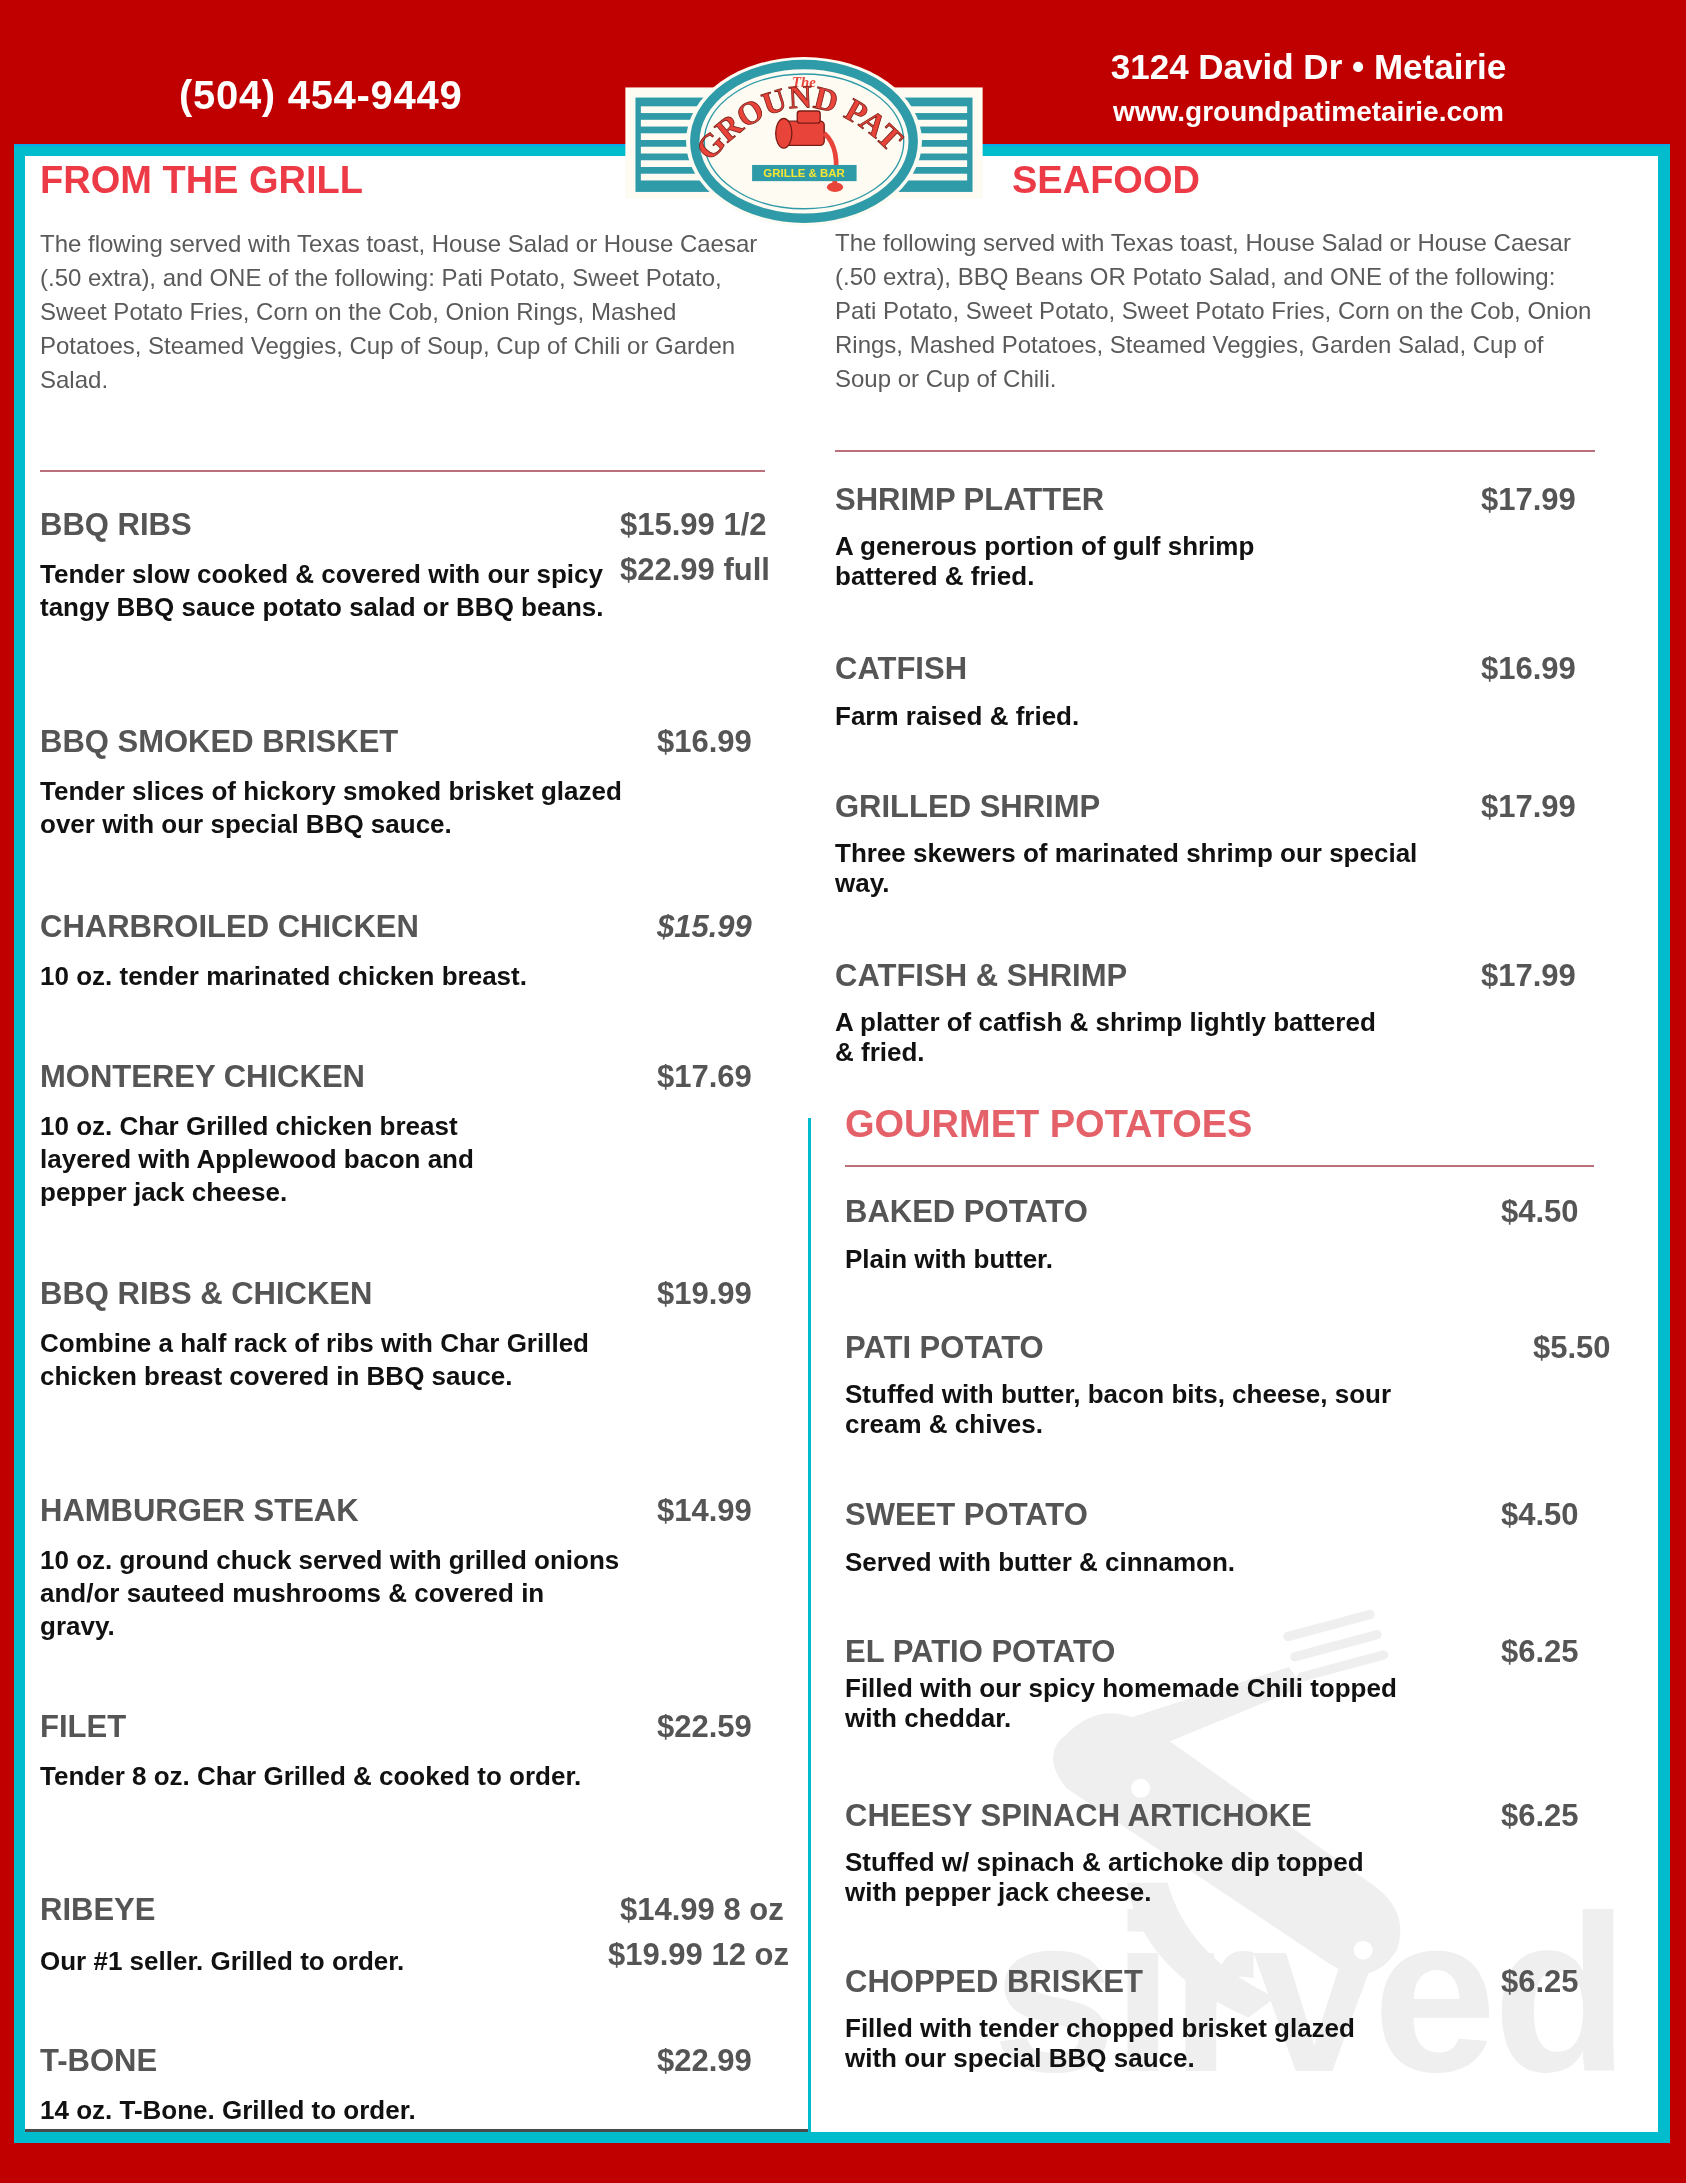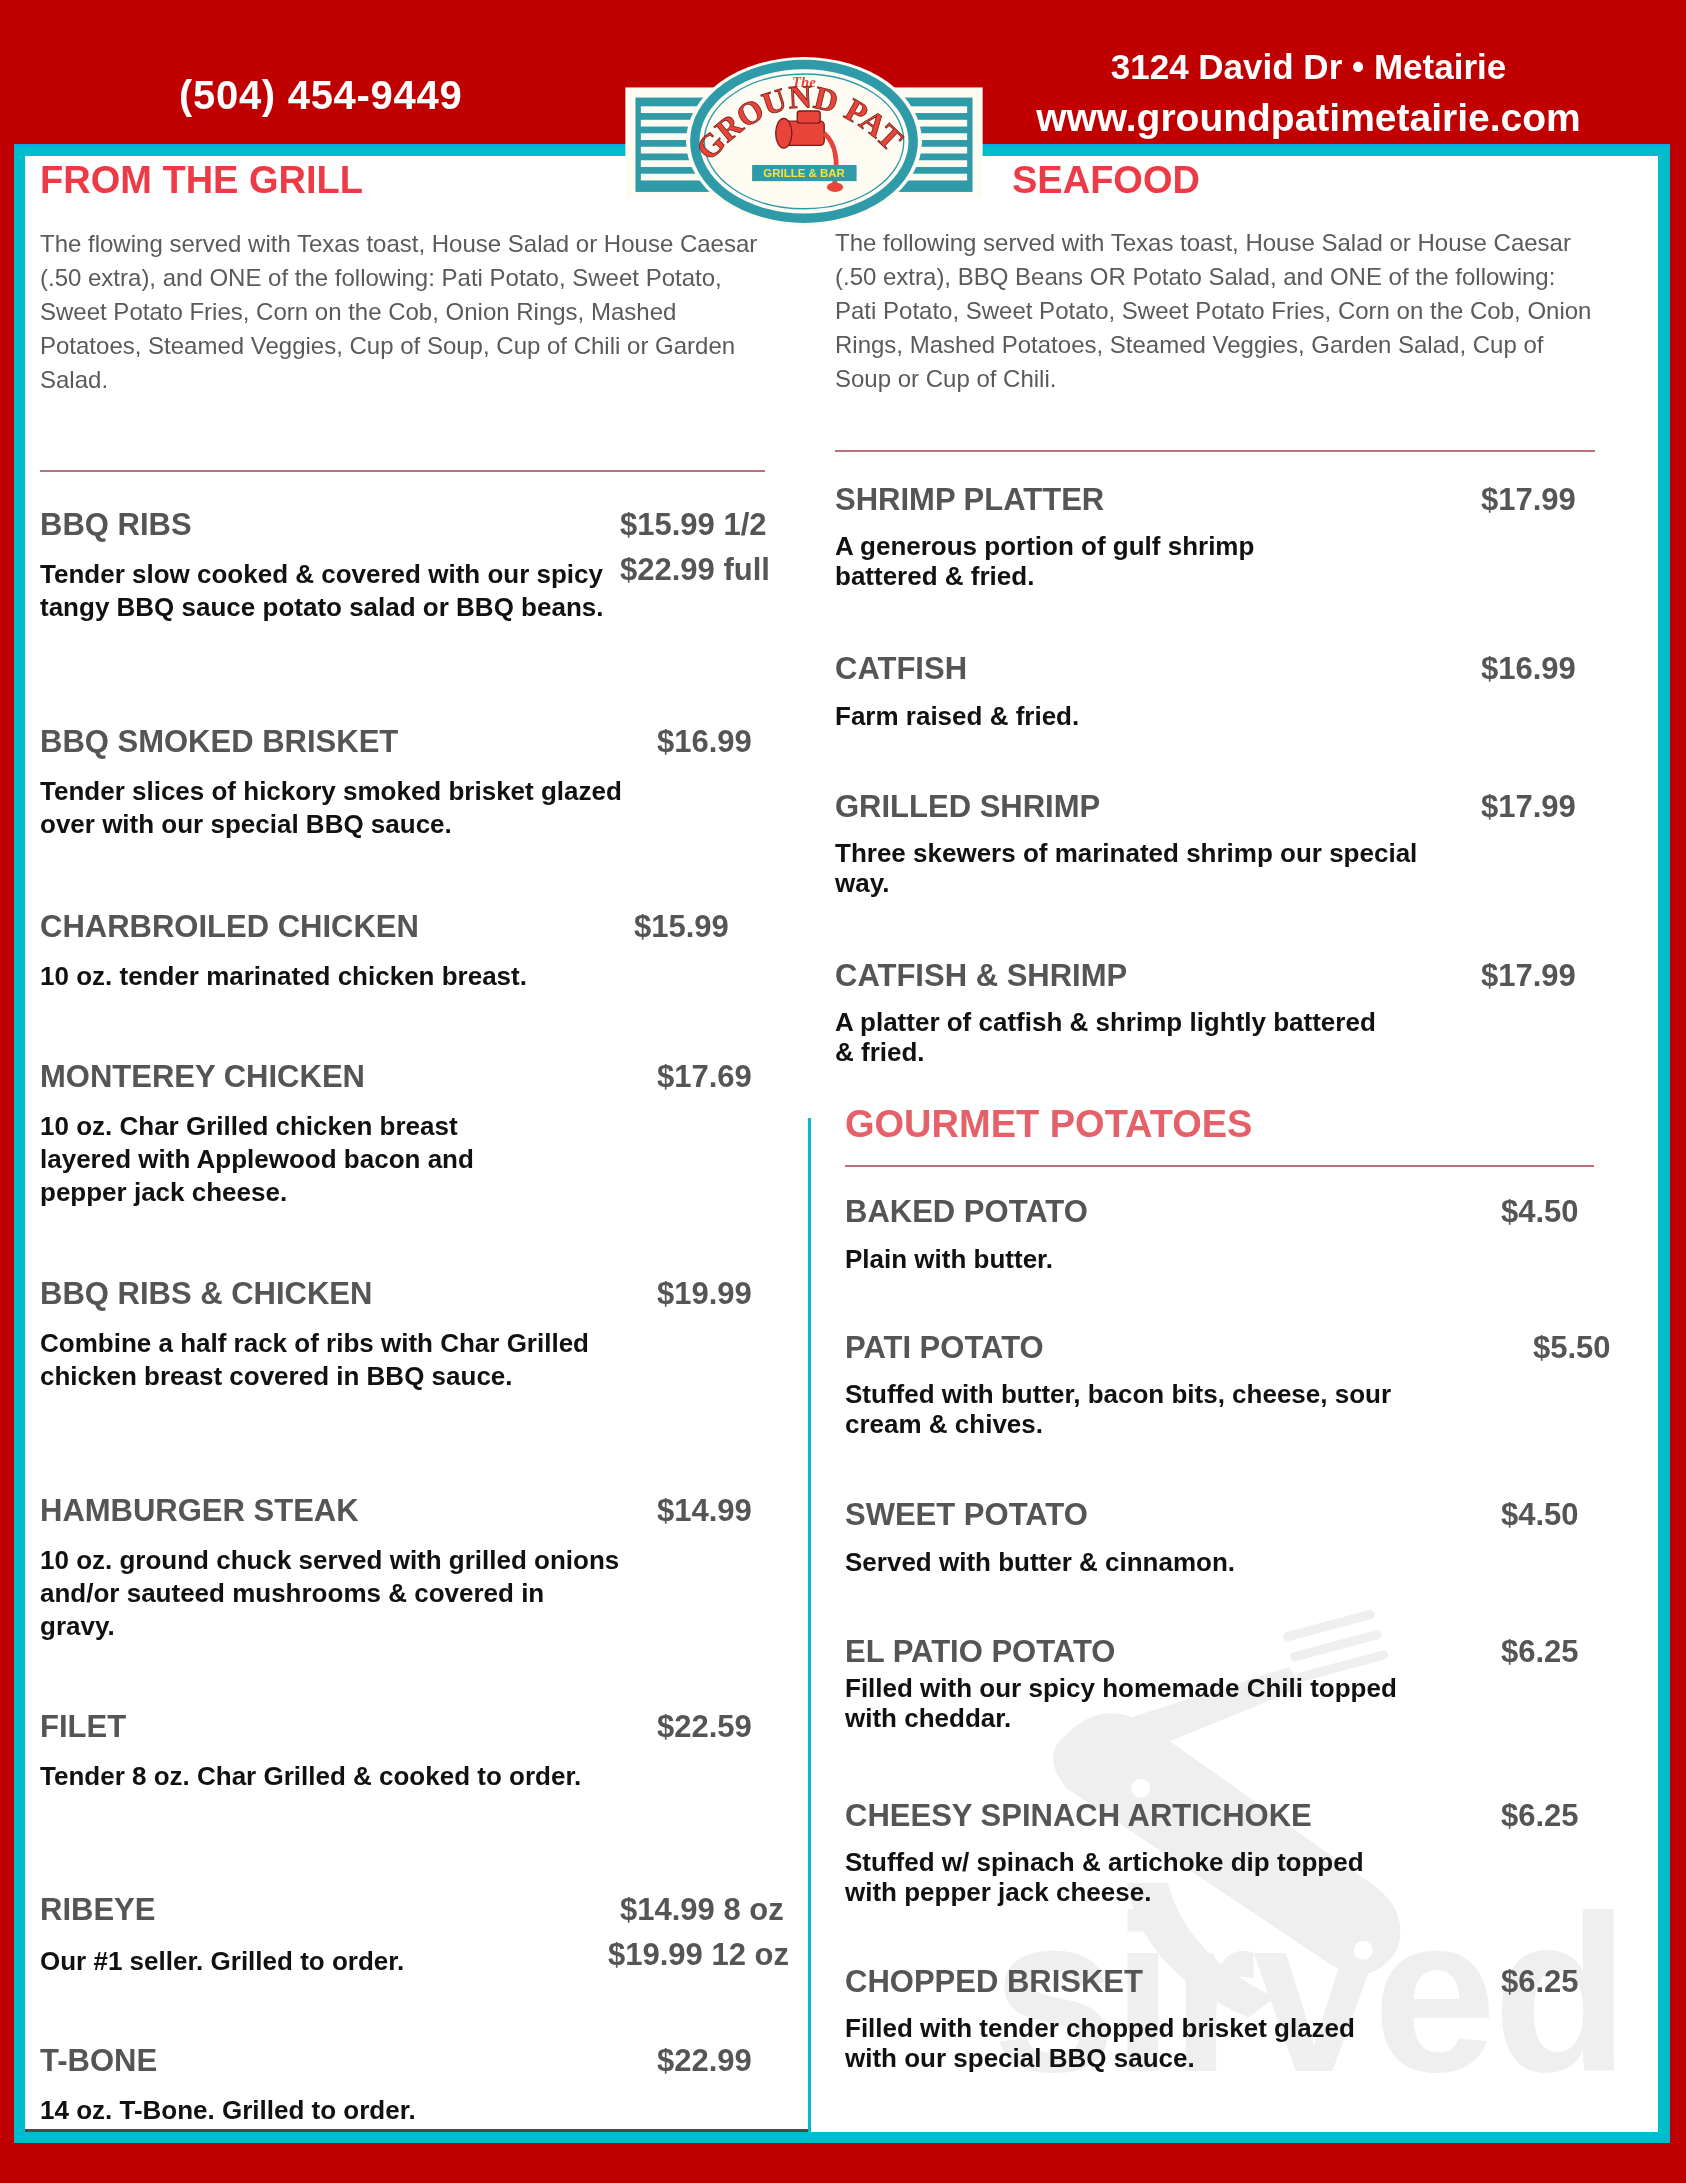--- a/index.html
+++ b/index.html
@@ -23,21 +23,21 @@
   }
   .phone {
     position: absolute; left: 179px; top: 73px;
     color: #fff; font-weight: bold; font-size: 40px; letter-spacing: 0.7px;
   }
   .address, .website {
     position: absolute; color: #fff; font-weight: bold;
     text-align: center; width: 607px; left: 1005px;
   }
   .address { top: 47px; font-size: 35px; }
-  .website { top: 96px; font-size: 39px; }
+  .website { top: 96px; font-size: 28px; }
 
   
   .logo { position: absolute; left: 622px; top: 47px; width: 364px; height: 182px; z-index: 5; }
 
   .col-left { position: absolute; left: 40px; top: 156px; width: 759px; }
   .col-right { position: absolute; left: 835px; top: 156px; width: 762px; }
 
   .sec-title {
     color: #ec3b47; font-weight: bold; font-size: 38px; letter-spacing: 0px;
   }
@@ -140,21 +140,21 @@
   </div>
 
   <div class="item" style="top:568px;">
     <div class="item-name">BBQ SMOKED BRISKET</div>
     <div class="item-price" style="left:617px;">$16.99</div>
     <div class="item-desc" style="top:51px;width:607px;">Tender slices of hickory smoked brisket glazed over with our special BBQ sauce.</div>
   </div>
 
   <div class="item" style="top:753px;">
     <div class="item-name">CHARBROILED CHICKEN</div>
-    <div class="item-price" style="left:594px;">$15.99</div>
+    <div class="item-price" style="left:617px;font-style:italic;">$15.99</div>
     <div class="item-desc" style="top:51px;width:607px;">10 oz. tender marinated chicken breast.</div>
   </div>
 
   <div class="item" style="top:903px;">
     <div class="item-name">MONTEREY CHICKEN</div>
     <div class="item-price" style="left:617px;">$17.69</div>
     <div class="item-desc" style="top:51px;width:513px;">10 oz. Char Grilled chicken breast layered with Applewood bacon and pepper jack cheese.</div>
   </div>
 
   <div class="item" style="top:1120px;">

